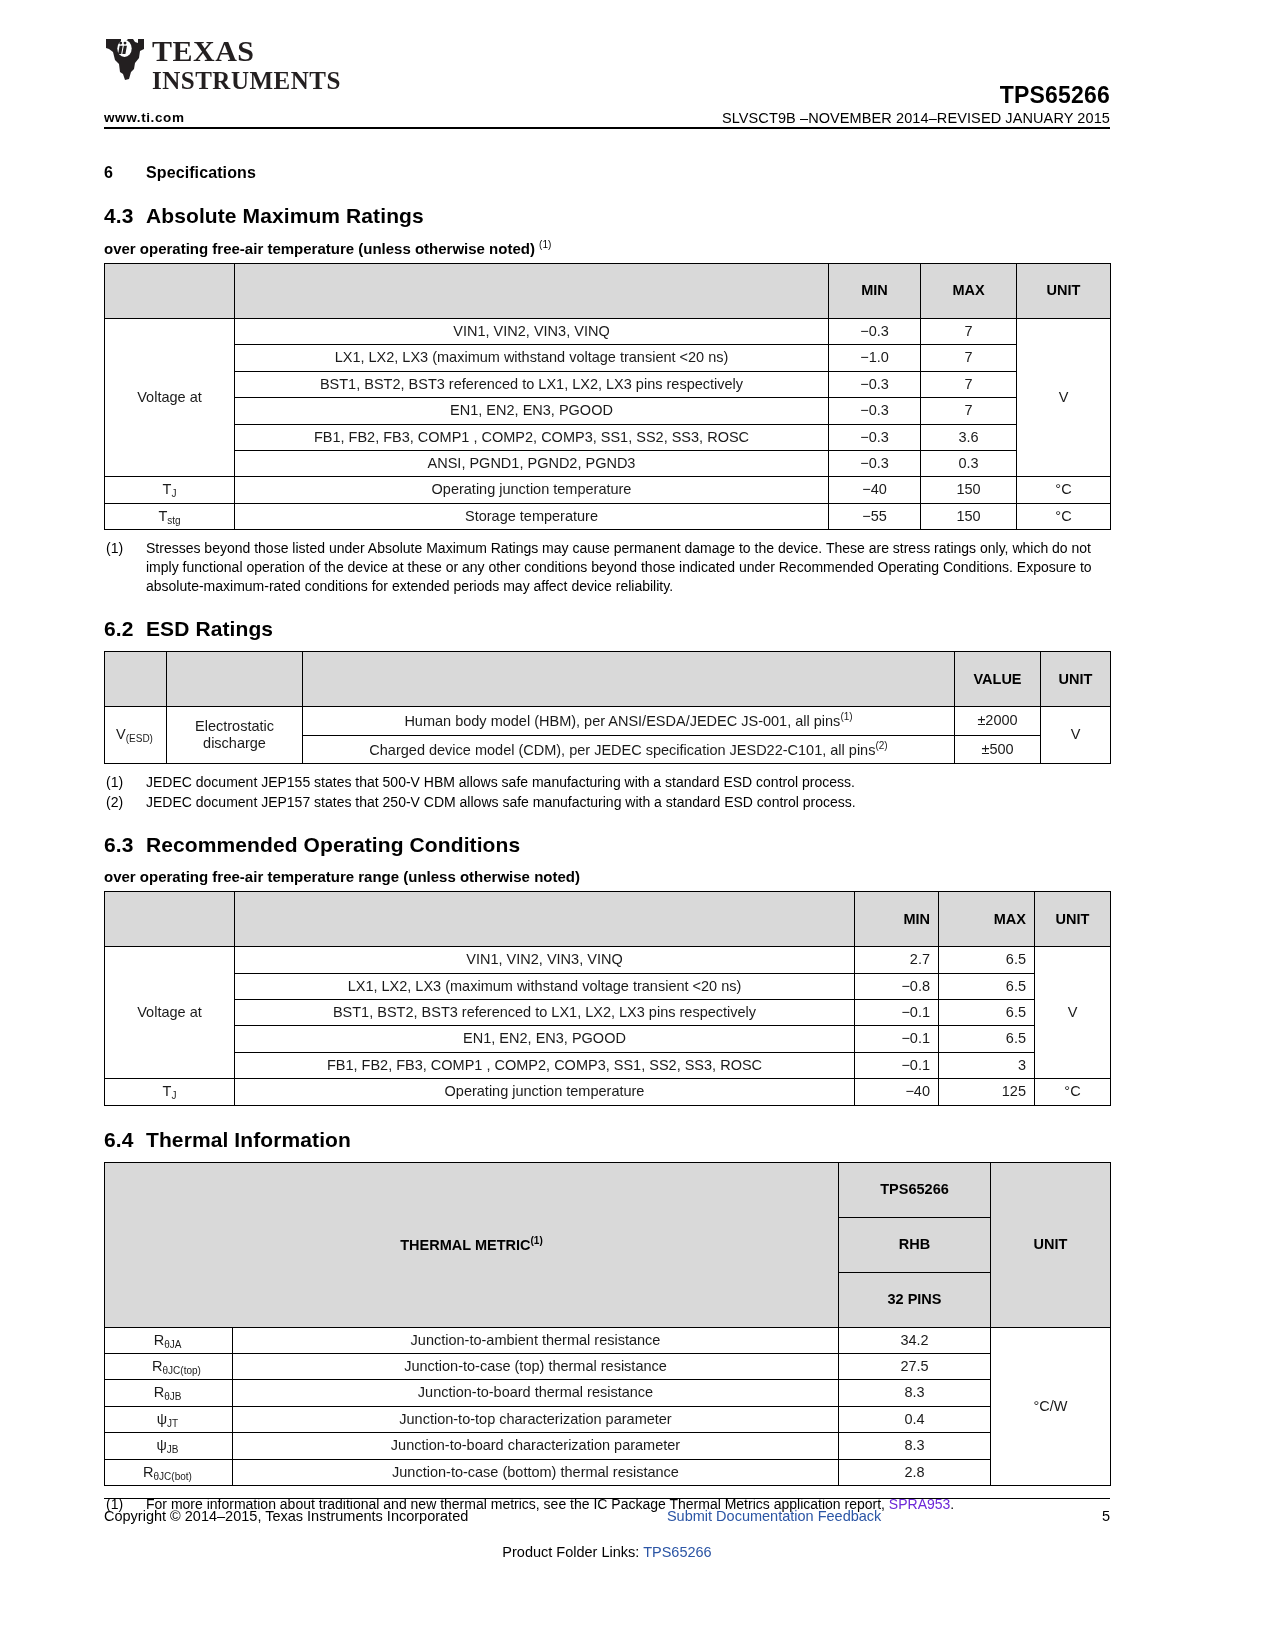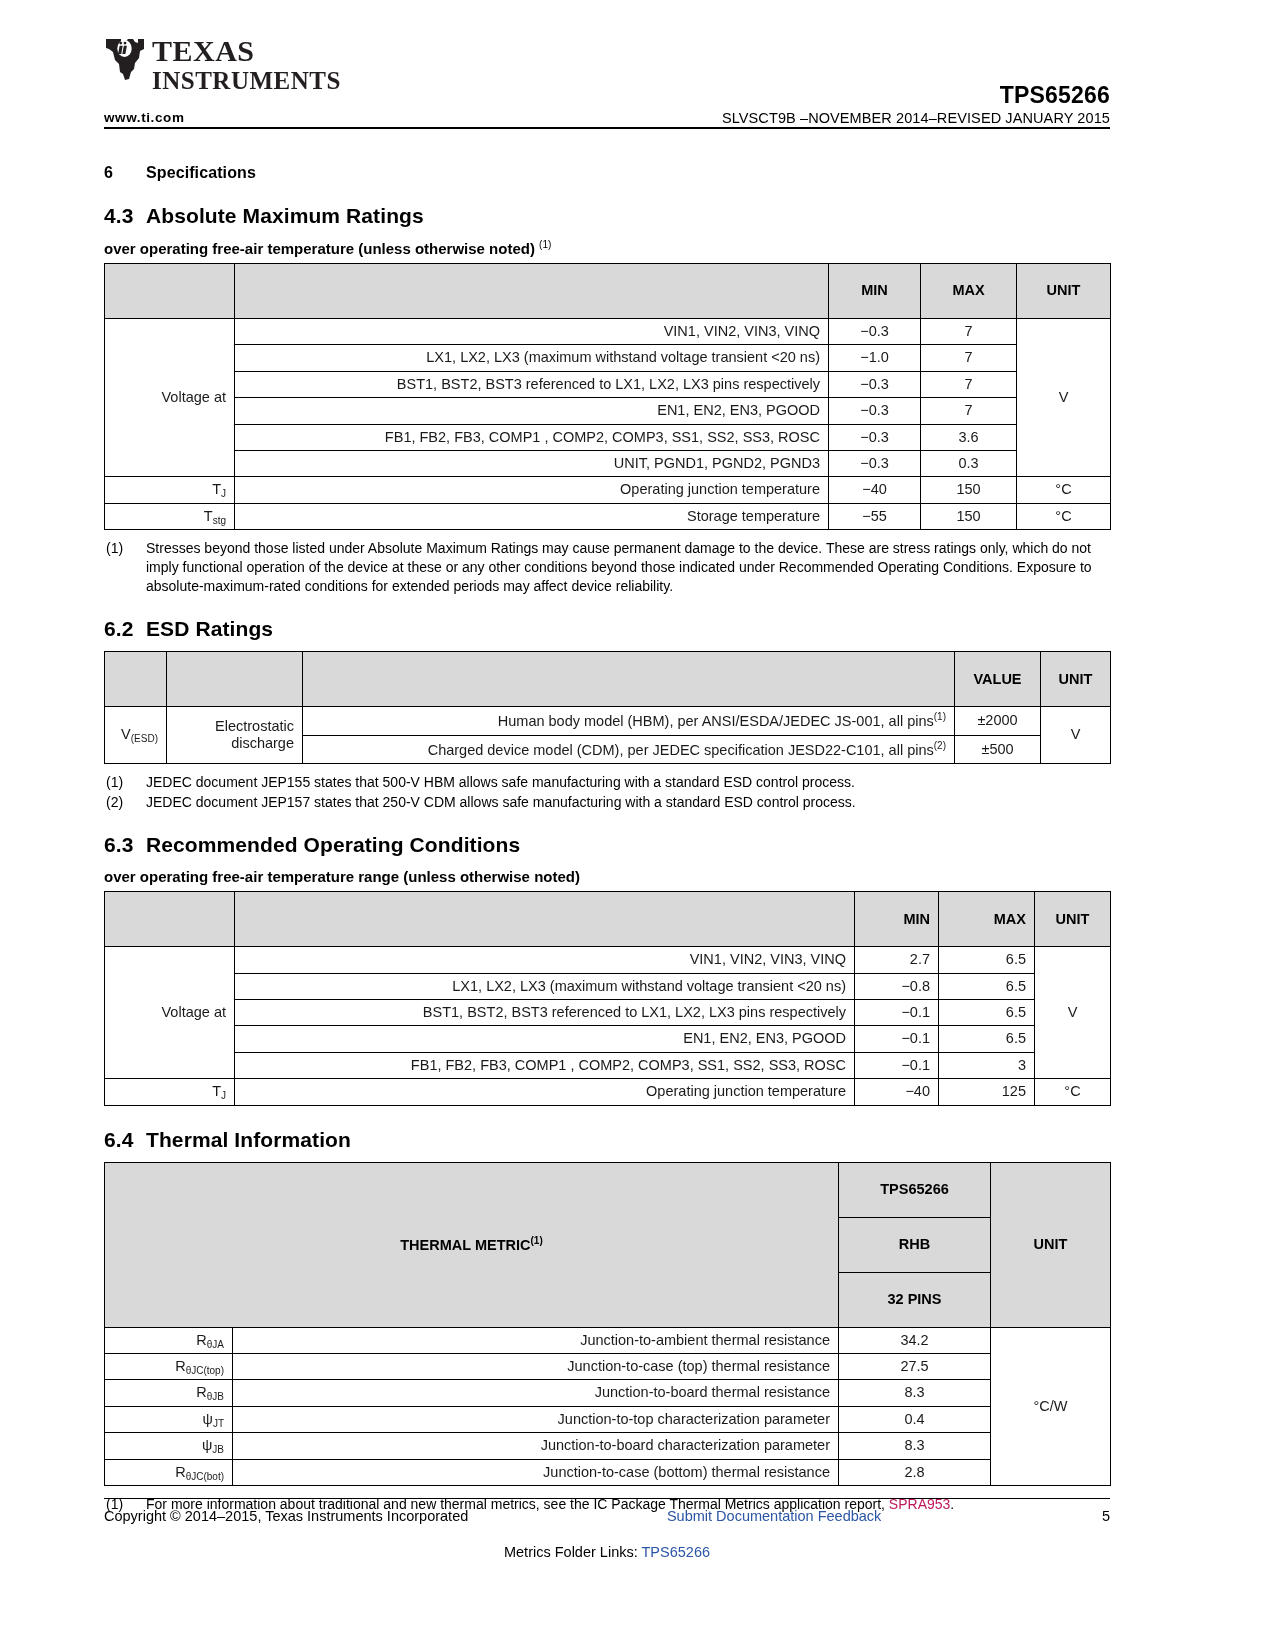--- a/index.html
+++ b/index.html
@@ -143,21 +143,21 @@
     background: #d9d9d9;
     font-weight: bold;
     color: #000;
     font-size: 14.5px;
     height: 26px;
     padding: 14px 8px;
   }
   .hdr-blank { background: #d9d9d9; }
   .c-center { text-align: center; }
   .c-right  { text-align: right; }
-  .c-left   { text-align: right; margin-left: 16px; }
+  .c-left   { text-align: center; margin-left: 16px; }
 
   sub.s { font-size: 10px; vertical-align: baseline; position: relative; top: 3px; }
   sup.s { font-size: 10px; vertical-align: super; }
 
   
   .fn {
     margin-top: 9px;
     font-size: 14px;
     line-height: 1.34;
     color: #000;
@@ -168,21 +168,21 @@
     margin-bottom: 1px;
   }
   .fn .mark {
     flex: none;
     width: 42px;
     padding-left: 2px;
     box-sizing: border-box;
   }
   .fn .txt { flex: 1; }
   .fn a, .link {
-    color: #be185d;
+    color: #6d28d9;
     text-decoration: none;
   }
 
   
   .footer-rule {
     position: absolute;
     left: 104px;
     top: 1498px;
     width: 1006px;
     height: 1px;
@@ -292,21 +292,21 @@
           <td class="c-left">EN1, EN2, EN3, PGOOD</td>
           <td class="c-center">−0.3</td>
           <td class="c-center">7</td>
         </tr>
         <tr>
           <td class="c-left">FB1, FB2, FB3, COMP1 , COMP2, COMP3, SS1, SS2, SS3, ROSC</td>
           <td class="c-center">−0.3</td>
           <td class="c-center">3.6</td>
         </tr>
         <tr>
-          <td class="c-left">UNIT, PGND1, PGND2, PGND3</td>
+          <td class="c-left">ANSI, PGND1, PGND2, PGND3</td>
           <td class="c-center">−0.3</td>
           <td class="c-center">0.3</td>
         </tr>
         <tr>
           <td class="c-left"><span>T</span><sub class="s">J</sub></td>
           <td class="c-left">Operating junction temperature</td>
           <td class="c-center">−40</td>
           <td class="c-center">150</td>
           <td class="c-center">°C</td>
         </tr>
@@ -506,17 +506,17 @@
   </div>
 
   <div class="footer-rule"></div>
   <div class="footer">
     <div class="line1">
       <span class="copy">Copyright © 2014–2015, Texas Instruments Incorporated</span>
       <a class="fb" href="#">Submit Documentation Feedback</a>
       <span class="pg">5</span>
     </div>
     <div class="line2">
-      <span class="lbl">Metrics Folder Links: </span><a href="#">TPS65266</a>
+      <span class="lbl">Product Folder Links: </span><a href="#">TPS65266</a>
     </div>
   </div>
 
 </div>
 
 </body></html>

